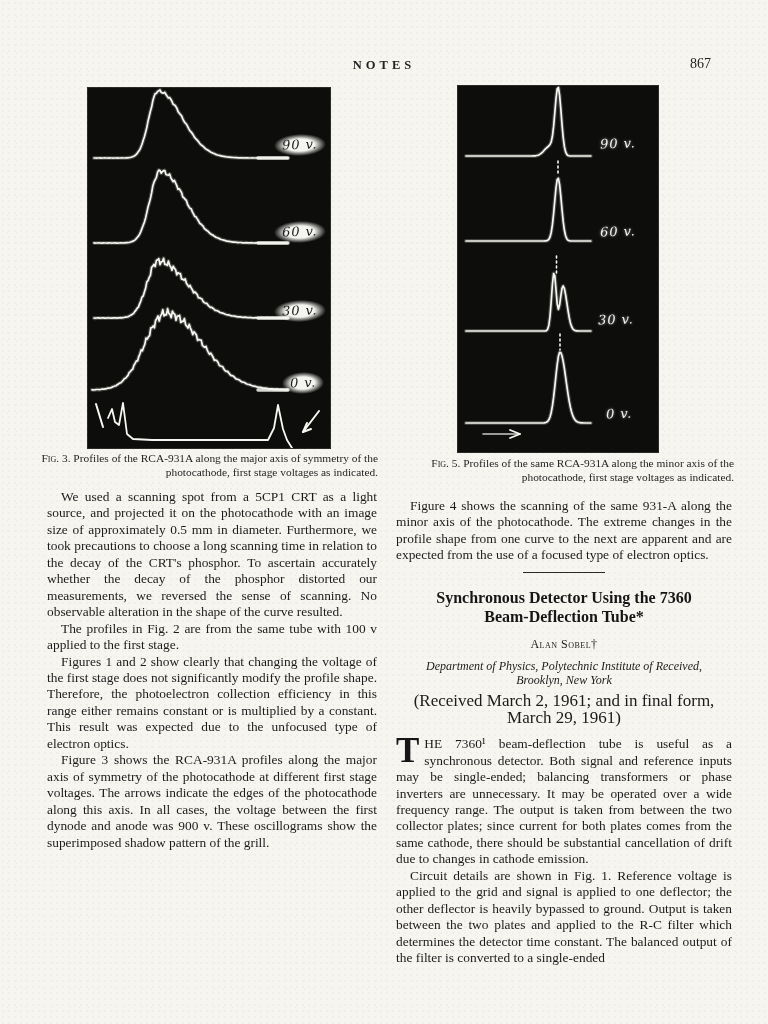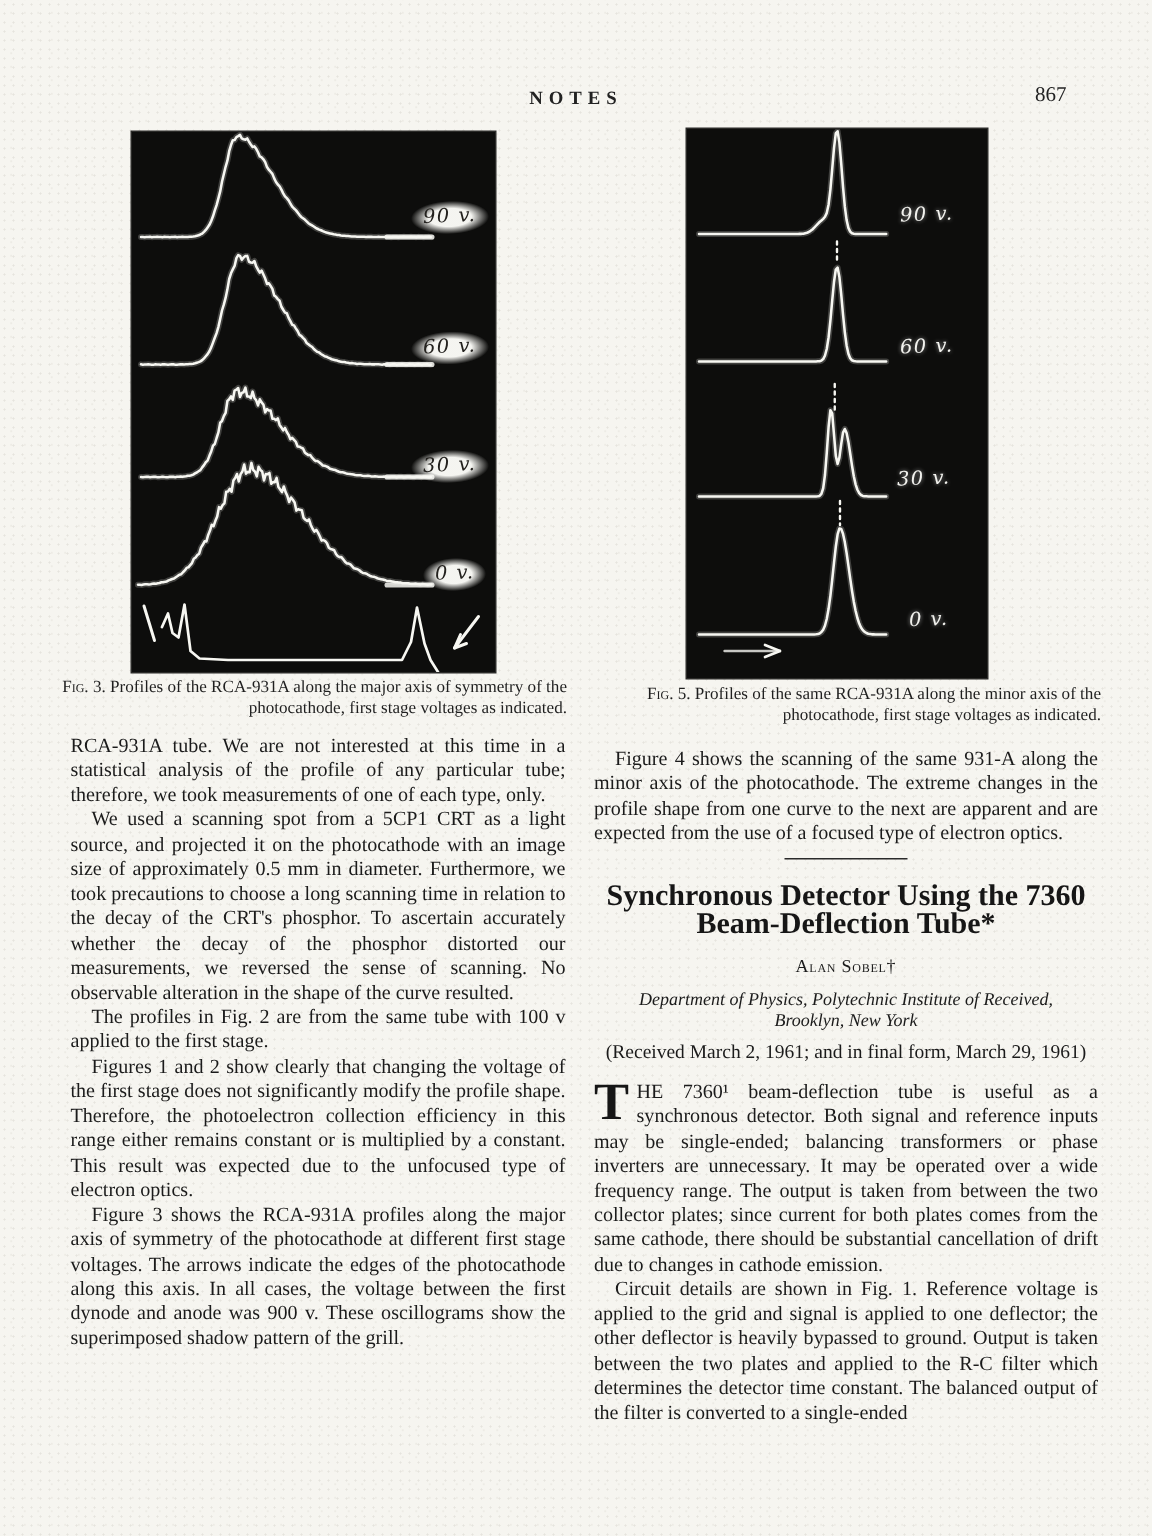--- a/index.html
+++ b/index.html
@@ -42,24 +42,24 @@
   .caption { position:absolute; font-size:11.4px; line-height:13.6px; text-align:right; color:#1f1f1f; }
   .cap3 { left:40px; top:452px; width:338px; }
   .cap4 { left:396px; top:457px; width:338px; }
   .caption .figlab { font-variant:small-caps; }
   .col { position:absolute; font-size:13.4px; line-height:16.45px; text-align:justify; color:#1b1b1b; }
   .leftcol { left:47px; top:489px; width:330px; }
   .rightcol { left:396px; top:498px; width:336px; }
   .col p { margin:0; }
   .col p.indent { text-indent:14px; }
   .divider { width:82px; border-top:1.4px solid #2a2a2a; margin:8px auto 0 auto; }
-  .art-title { margin:15px 0 0 0; text-align:center; font-size:20px; line-height:19.5px; font-weight:bold; color:#161616; }
+  .art-title { margin:15px 0 0 0; text-align:center; font-size:16px; line-height:19.5px; font-weight:bold; color:#161616; }
   .art-author { margin-top:9px; text-align:center; font-size:12px; font-variant:small-caps; letter-spacing:0.5px; }
   .art-affil { margin-top:7px; text-align:center; font-size:12px; line-height:14px; font-style:italic; }
-  .art-received { margin-top:6px; margin-bottom:10px; text-align:center; font-size:13px; }
+  .art-received { margin-top:6px; margin-bottom:10px; text-align:center; font-size:17px; }
   .dropcap { float:left; font-size:35px; line-height:27px; font-weight:bold; padding:1px 5px 0 0; color:#161616; }
 </style>
 </head>
 <body>
 
 <div class="page">
 
   <div class="header-title">NOTES</div>
   <div class="header-pageno">867</div>
 
@@ -112,21 +112,20 @@
     <div class="flabel f4l1">60 v.</div>
     <div class="flabel f4l2">30 v.</div>
     <div class="flabel f4l3">0 v.</div>
   </div>
   <div class="caption cap4">
     <span class="figlab">Fig. 5.</span>
     <span>Profiles of the same RCA-931A along the minor axis of the photocathode, first stage voltages as indicated.</span>
   </div>
 
   <div class="col leftcol">
-    <p>RCA-931A tube. We are not interested at this time in a statistical analysis of the profile of any particular tube; therefore, we took measurements of one of each type, only.</p>
     <p class="indent">We used a scanning spot from a 5CP1 CRT as a light source, and projected it on the photocathode with an image size of approximately 0.5 mm in diameter. Furthermore, we took precautions to choose a long scanning time in relation to the decay of the CRT's phosphor. To ascertain accurately whether the decay of the phosphor distorted our measurements, we reversed the sense of scanning. No observable alteration in the shape of the curve resulted.</p>
     <p class="indent">The profiles in Fig. 2 are from the same tube with 100 v applied to the first stage.</p>
     <p class="indent">Figures 1 and 2 show clearly that changing the voltage of the first stage does not significantly modify the profile shape. Therefore, the photoelectron collection efficiency in this range either remains constant or is multiplied by a constant. This result was expected due to the unfocused type of electron optics.</p>
     <p class="indent">Figure 3 shows the RCA-931A profiles along the major axis of symmetry of the photocathode at different first stage voltages. The arrows indicate the edges of the photocathode along this axis. In all cases, the voltage between the first dynode and anode was 900 v. These oscillograms show the superimposed shadow pattern of the grill.</p>
   </div>
 
   <div class="col rightcol">
     <p class="indent">Figure 4 shows the scanning of the same 931-A along the minor axis of the photocathode. The extreme changes in the profile shape from one curve to the next are apparent and are expected from the use of a focused type of electron optics.</p>
     <div class="divider"></div>
     <h2 class="art-title">

